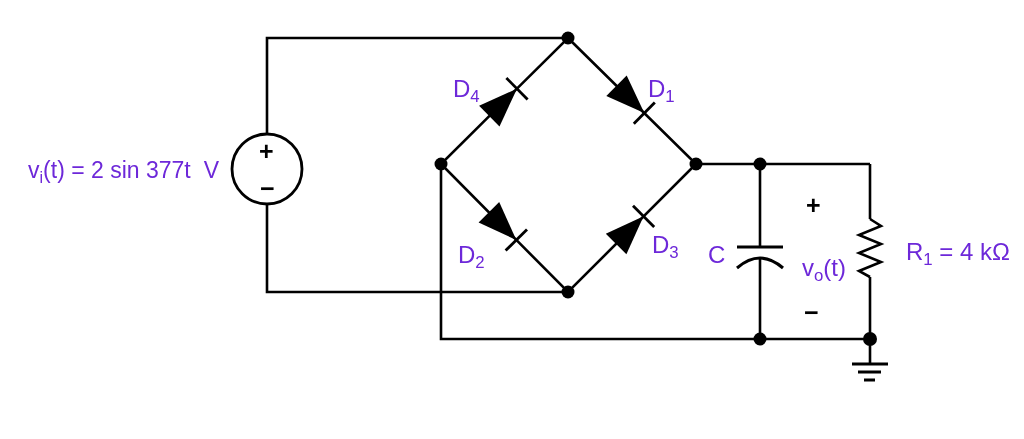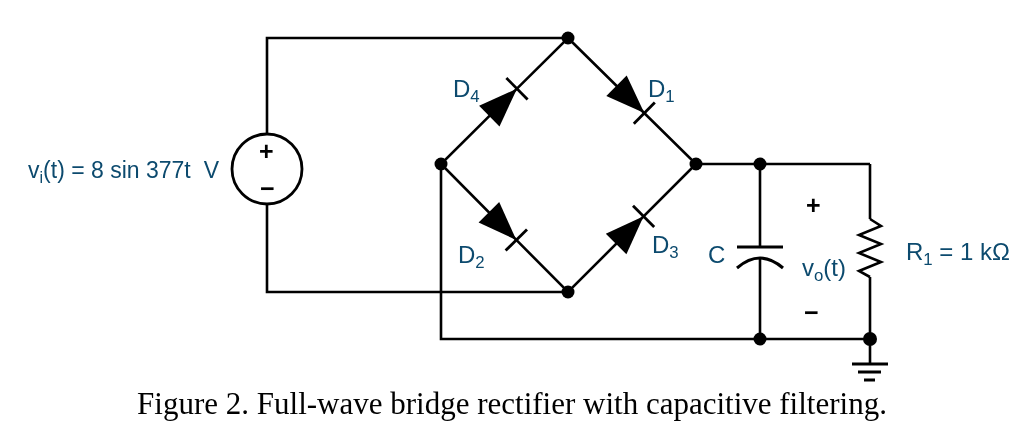--- a/index.html
+++ b/index.html
@@ -11,21 +11,21 @@
     color: #000000;
     font-family: "Liberation Sans", sans-serif;
     overflow: hidden;
   }
   .schematic { position: absolute; left: 0; top: 0; }
   .lbl {
     position: absolute;
     line-height: 1;
     font-size: 24px;
     white-space: nowrap;
-    color: #0c4a6e;
+    color: #6d28d9;
   }
   .lbl sub {
     font-size: 0.70em;
     vertical-align: -0.28em;
     line-height: 0;
   }
   .sign {
     position: absolute;
     line-height: 1;
     font-size: 25px;
@@ -87,33 +87,32 @@
       <circle cx="568" cy="38" r="6.5"></circle>
       <circle cx="441" cy="164" r="6.5"></circle>
       <circle cx="696" cy="164" r="6.5"></circle>
       <circle cx="568" cy="292" r="6.5"></circle>
       <circle cx="760" cy="164" r="6.5"></circle>
       <circle cx="760" cy="339" r="6.5"></circle>
       <circle cx="870" cy="339" r="7"></circle>
     </g>
   </svg>
 
-  <div class="lbl src-label" style="left:28px; top:159px;"><span>v</span><sub>i</sub><span>(t) = 8 sin 377t</span><span class="unit">V</span></div>
+  <div class="lbl src-label" style="left:28px; top:159px;"><span>v</span><sub>i</sub><span>(t) = 2 sin 377t</span><span class="unit">V</span></div>
 
   <div class="sign" style="left:259px; top:139px;">+</div>
   <div class="sign" style="left:260px; top:176px;">−</div>
 
   <div class="lbl" style="left:453px; top:77px;"><span>D</span><sub>4</sub></div>
   <div class="lbl" style="left:648px; top:77px;"><span>D</span><sub>1</sub></div>
   <div class="lbl" style="left:458px; top:243px;text-align:right;"><span>D</span><sub>2</sub></div>
   <div class="lbl" style="left:652px; top:233px;"><span>D</span><sub>3</sub></div>
 
   <div class="lbl" style="left:708px; top:243px;">C</div>
 
   <div class="sign" style="left:806px; top:193px;">+</div>
   <div class="lbl" style="left:802px; top:256px;"><span>v</span><sub>o</sub><span>(t)</span></div>
   <div class="sign" style="left:804px; top:300px;">−</div>
 
-  <div class="lbl" style="left:906px; top:240px;"><span>R</span><sub>1</sub><span> = 1 kΩ</span></div>
+  <div class="lbl" style="left:906px; top:240px;"><span>R</span><sub>1</sub><span> = 4 kΩ</span></div>
 
-  <div class="caption">Figure 2. Full-wave bridge rectifier with capacitive filtering.</div>
 
 </div>
 
 </body></html>

